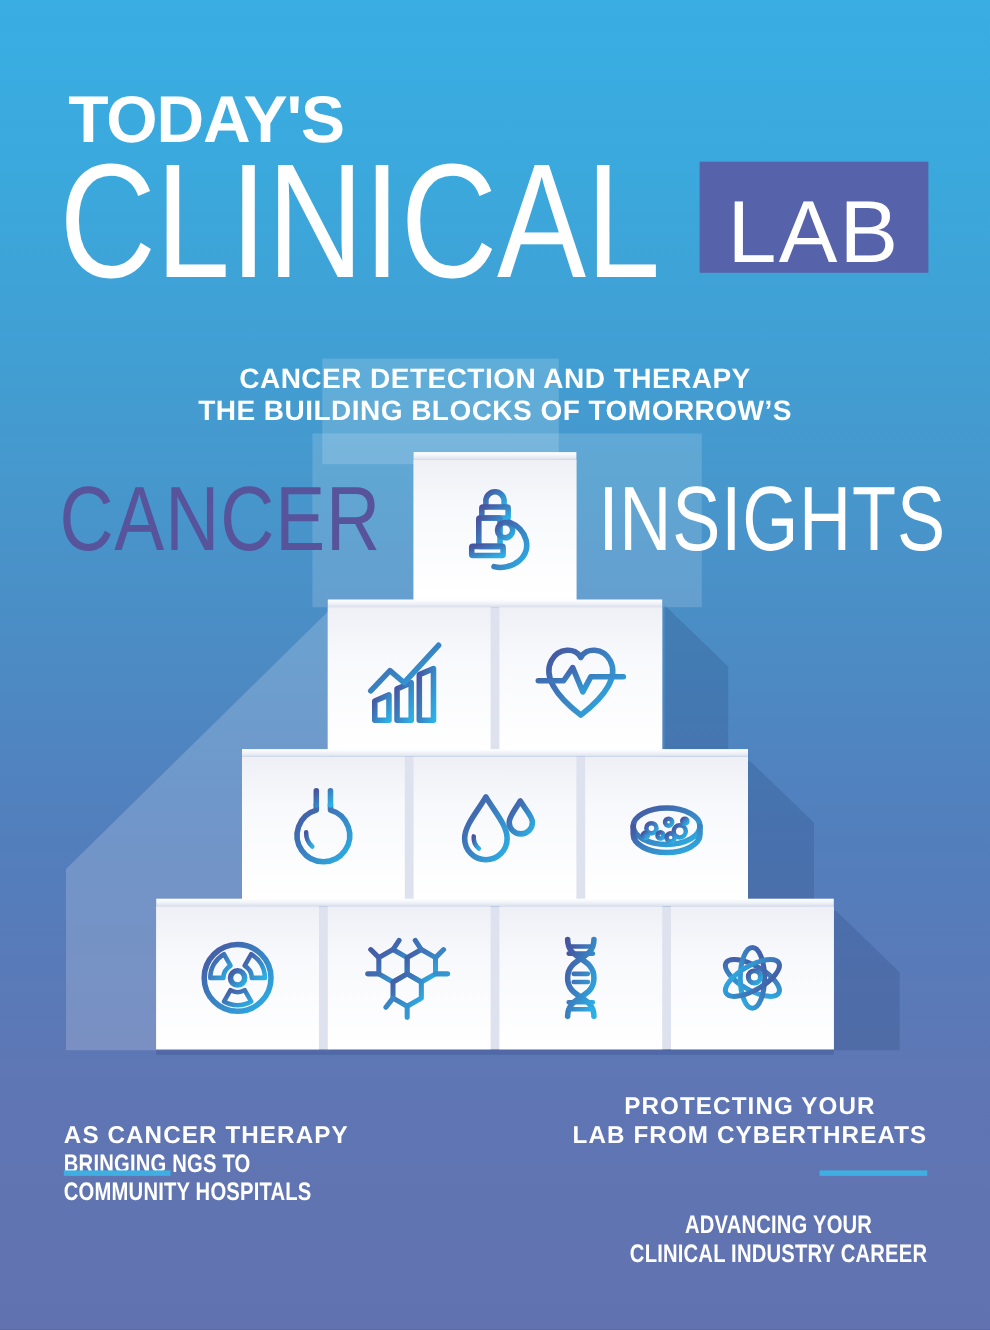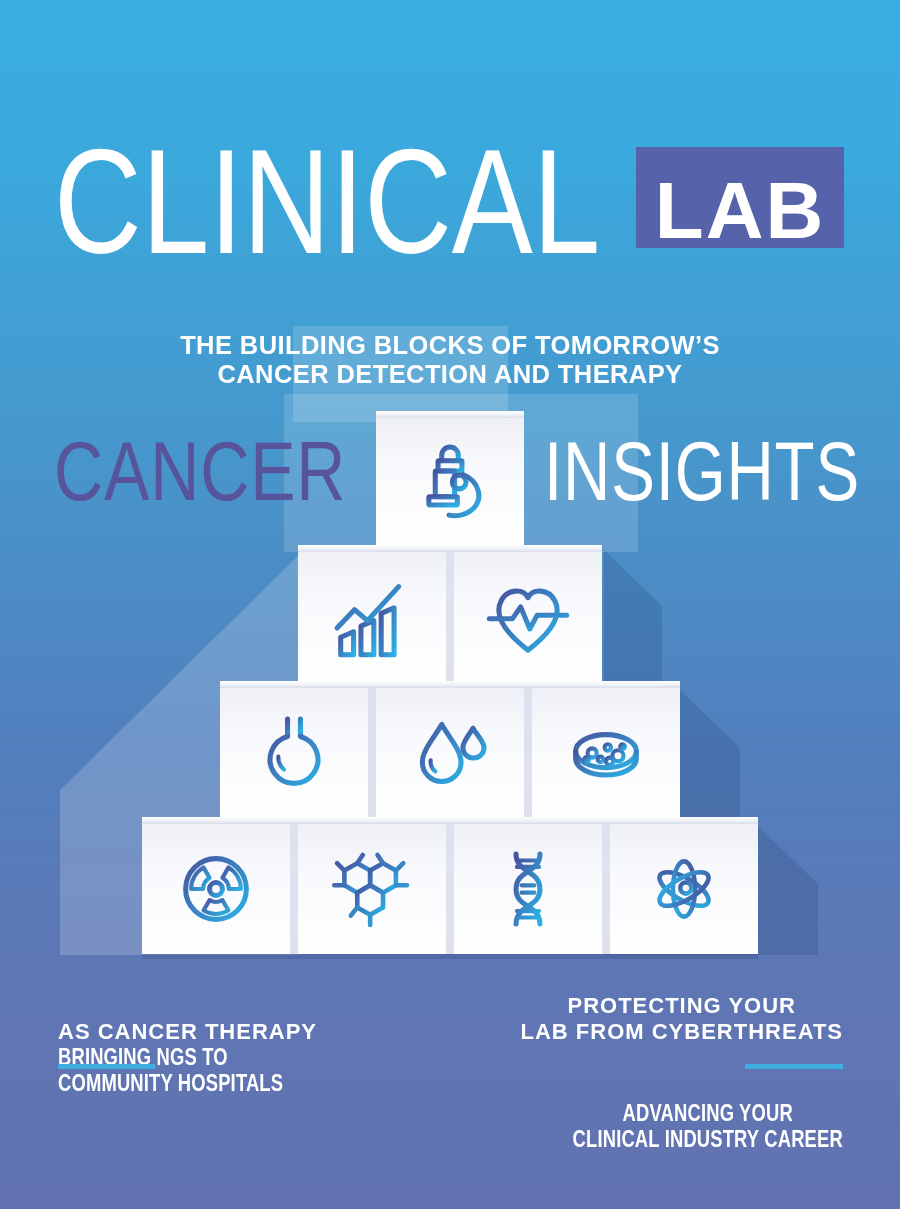--- a/index.html
+++ b/index.html
@@ -31,21 +31,21 @@
     white-space:nowrap;
   }
   #issue-line .bold{font-weight:bold;}
   #issue-line .sep{font-weight:300; opacity:0.9; padding:0 4px;}
   #brand-box{
     left:636px; top:147px; width:208px; height:101px;
     background:var(--lab-box);
     display:flex; align-items:center; justify-content:center;
   }
   #brand-box .lab-text{
-    color:#fff; font-size:80px; font-weight:bold; letter-spacing:2px;
+    color:#fff; font-size:80px; font-weight:normal; letter-spacing:2px;
     line-height:1;
     margin-top:27px;
   }
   
   #headline{
     left:0; top:331px; width:900px;
     text-align:center; color:#fff;
     font-size:25.5px; line-height:29px; font-weight:bold;
     letter-spacing:0.4px;
   }
@@ -266,28 +266,29 @@
                 <ellipse cx="50" cy="50" rx="30" ry="12" transform="rotate(150 50 50)"></ellipse>
                 <circle cx="52" cy="49" r="6"></circle>
               </g>
             </svg></span>
         </div>
       </div>
     </div>
 
   <div id="base-shadow" class="abs" style="left:142px;top:954px;width:616px;height:5px;"></div>
 
+  <div id="brand-top" class="abs">TODAY'S</div>
   <div id="brand-main" class="abs">CLINICAL</div>
   <div id="brand-box" class="abs">
     <span class="lab-text">LAB</span>
   </div>
 
   <div id="headline" class="abs">
+    <div>CANCER DETECTION AND THERAPY</div>
     <div>THE BUILDING BLOCKS OF TOMORROW’S</div>
-    <div>CANCER DETECTION AND THERAPY</div>
   </div>
 
   <div id="cover-title-left" class="abs">CANCER</div>
   <div id="cover-title-right" class="abs">INSIGHTS</div>
 
   <div id="teasers">
       <div class="abs teaser left" style="left: 58px; top: 993px;"><span><br><span>AS CANCER THERAPY</span></span></div>
       <div class="abs teaser right" style="right: 57px; top: 993px;"><span><span>PROTECTING YOUR</span><br><span>LAB FROM CYBERTHREATS</span></span></div>
       <div class="abs teaser left" style="left: 58px; top: 1044px;"><span class="cond"><span>BRINGING NGS TO</span><br><span>COMMUNITY HOSPITALS</span></span></div>
       <div class="abs teaser right" style="right: 57px; top: 1100px;"><span class="cond"><span>ADVANCING YOUR</span><br><span>CLINICAL INDUSTRY CAREER</span></span></div>

